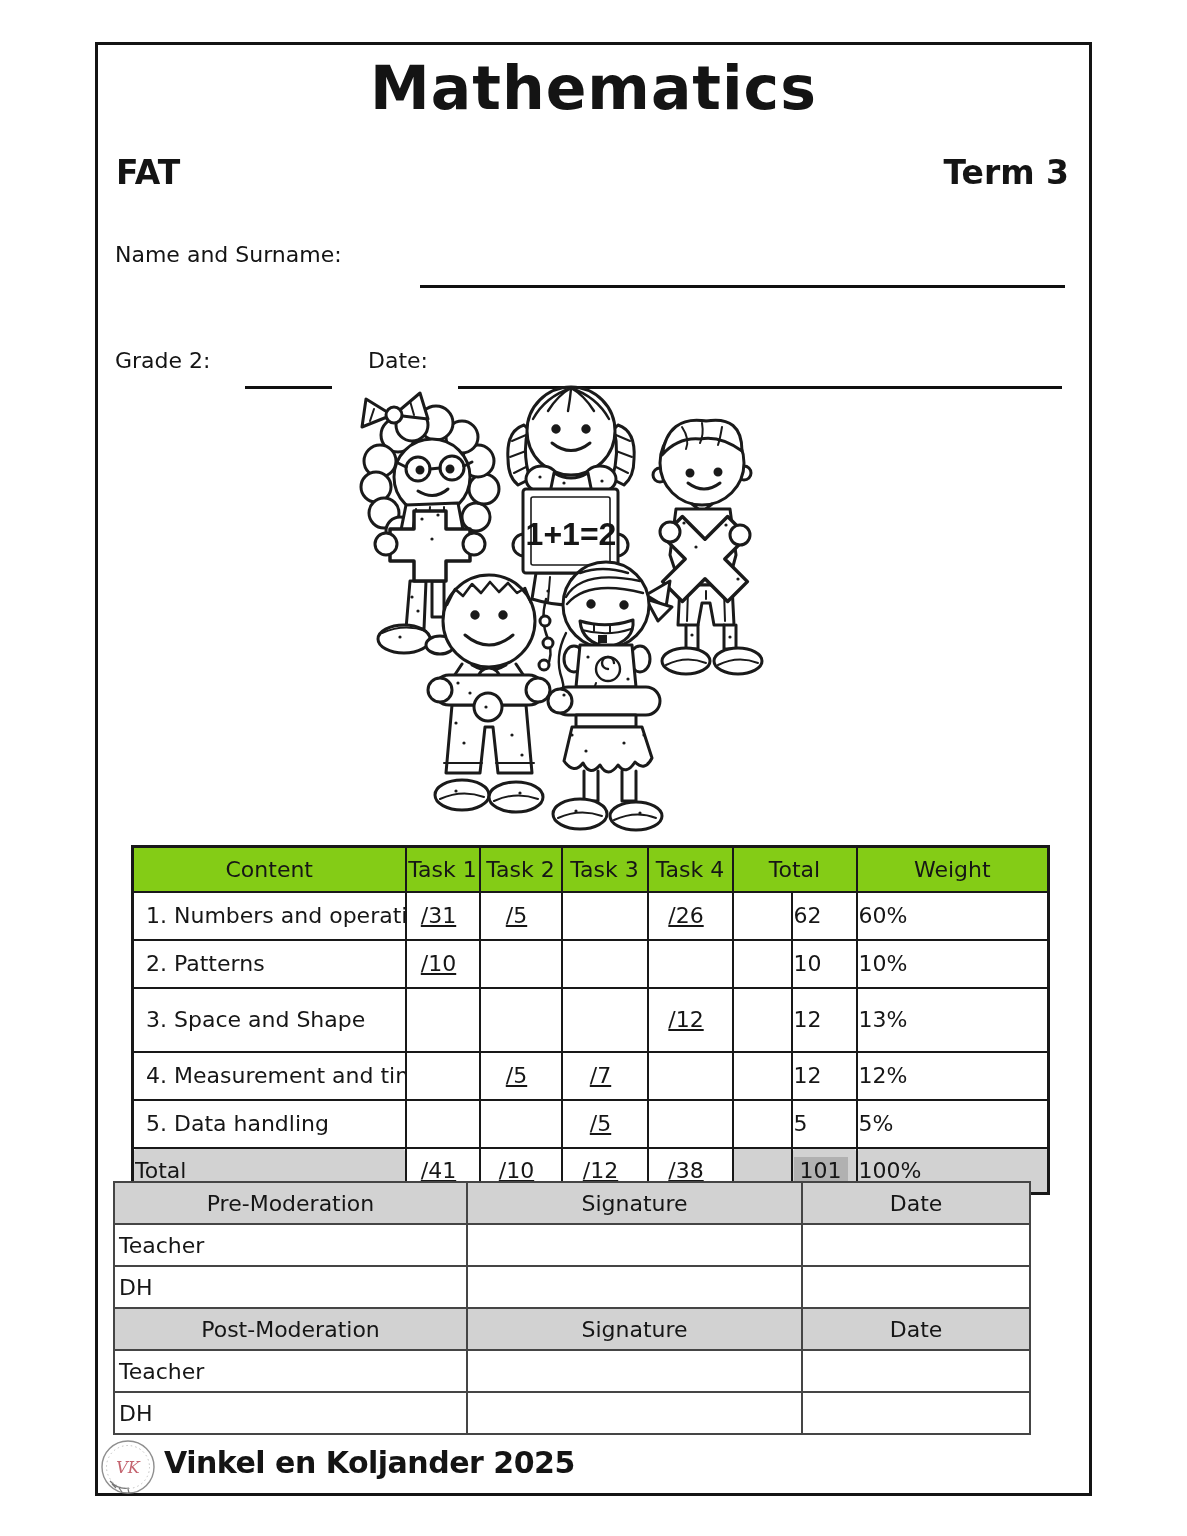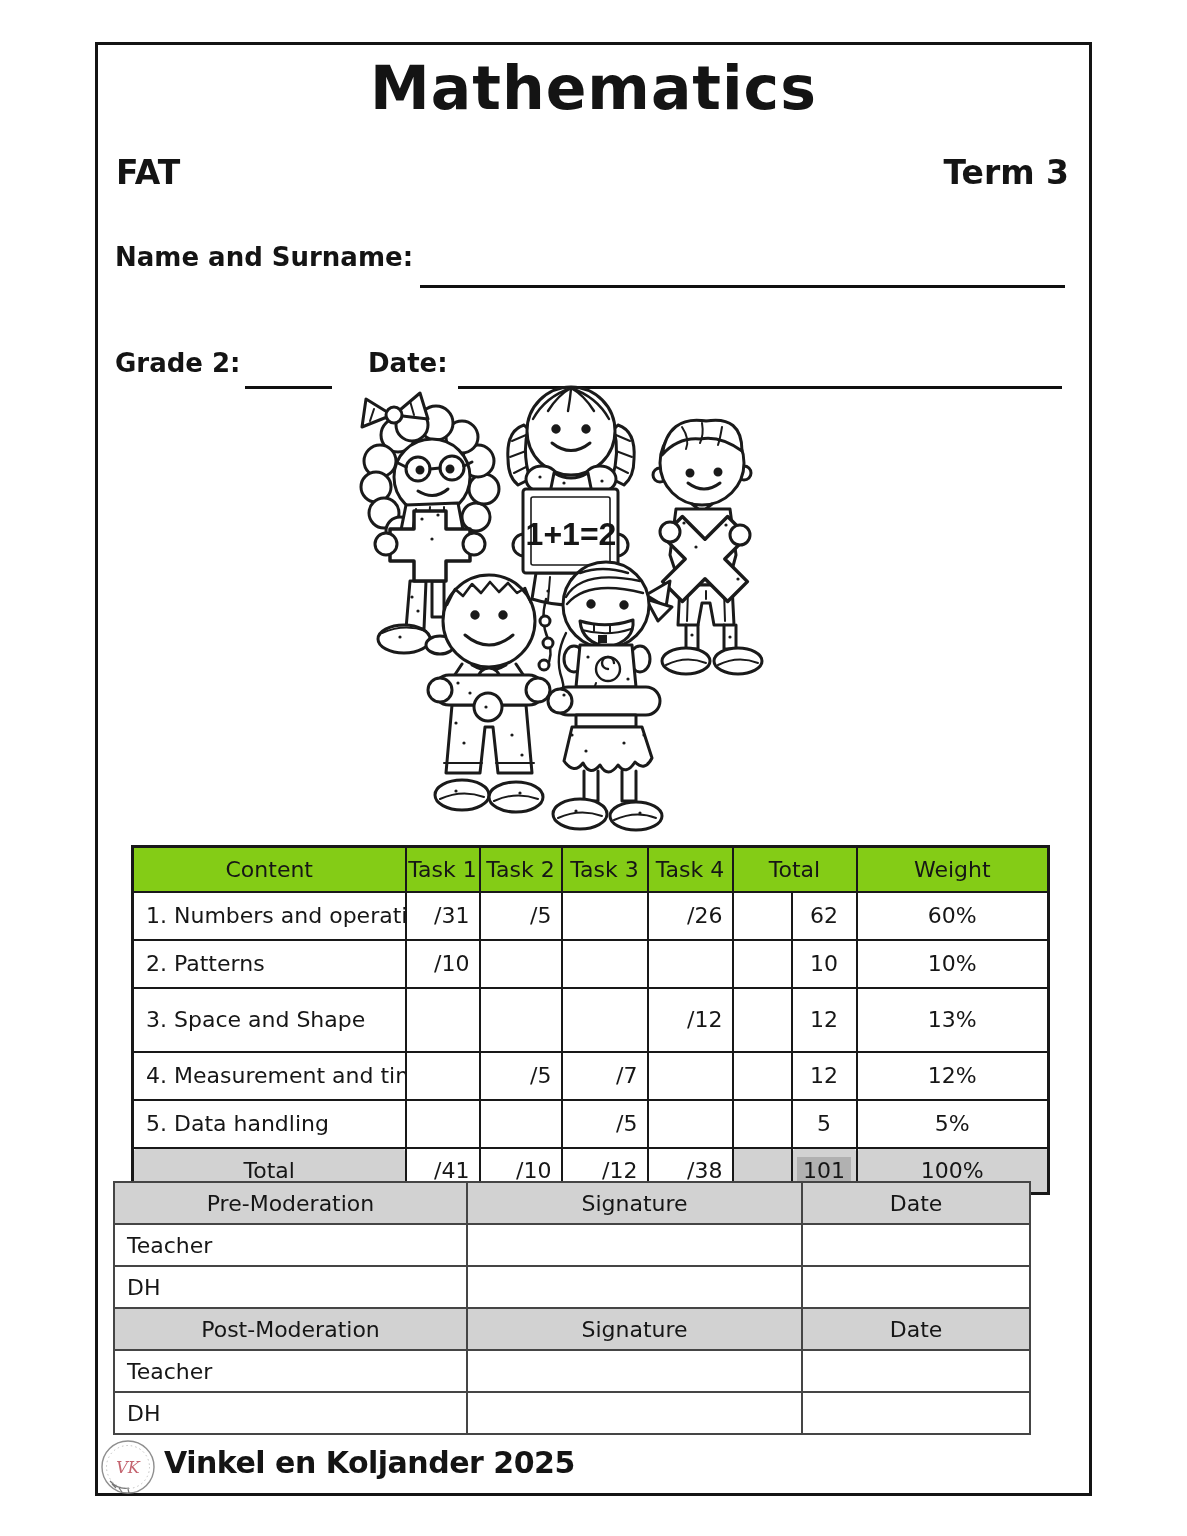--- a/index.html
+++ b/index.html
@@ -4,37 +4,37 @@
 <style>
   html,body{margin:0;padding:0;background:#fff;}
   .page{position:relative;width:1187px;height:1536px;background:#ffffff;
         font-family:"DejaVu Sans","Liberation Sans",sans-serif;color:#141414;overflow:hidden;}
   .frame{position:absolute;left:95px;top:42px;width:991px;height:1448px;border:3px solid #141414;}
   .abs{position:absolute;}
 
   .title{left:0;right:0;top:8px;text-align:center;font-size:60px;font-weight:600;letter-spacing:1px;}
   .fat{left:18px;top:108px;font-size:33px;font-weight:600;}
   .term{right:20px;top:108px;font-size:33px;font-weight:600;}
-  .lbl{font-size:26px;font-weight:700;white-space:nowrap;}
+  .lbl{font-size:22px;font-weight:400;white-space:nowrap;}
   .fill-line{border-bottom:3px solid #101010;height:0;}
 
   table{border-collapse:collapse;table-layout:fixed;font-size:22px;color:#161616;}
   .marks{border:3px solid #181818;}
   .marks td,.marks th{border:2px solid #181818;font-weight:500;overflow:hidden;white-space:nowrap;}
   .marks th{text-align:center;background:#84cc16;font-weight:500;}
   .cell-content{text-align:left;padding-left:12px;}
-  .cell-task{text-align:right;padding-right:9px;}
-  .cell-mid{text-align:center;border-radius:6px;}
+  .cell-task{text-align:center;padding-right:9px;text-decoration:underline;}
+  .cell-mid{text-align:left;border-radius:6px;}
   .gray{background:#d2d2d2;}
   .hl{background:#b1b1b1;padding:1px 6px;}
 
   .mod{border:2px solid #454545;}
   .mod td{border:2px solid #454545;overflow:hidden;white-space:nowrap;}
   .mod .hdr{background:#d2d2d2;text-align:center;font-weight:500;}
-  .mod .who{text-align:left;padding-left:12px;}
+  .mod .who{text-align:left;padding-left:4px;}
 
   .credit{font-size:30px;font-weight:700;letter-spacing:-0.5px;white-space:nowrap;}
   svg text{user-select:none;}
 </style>
 </head>
 <body>
 
 <div class="page">
   <div class="frame">
 

